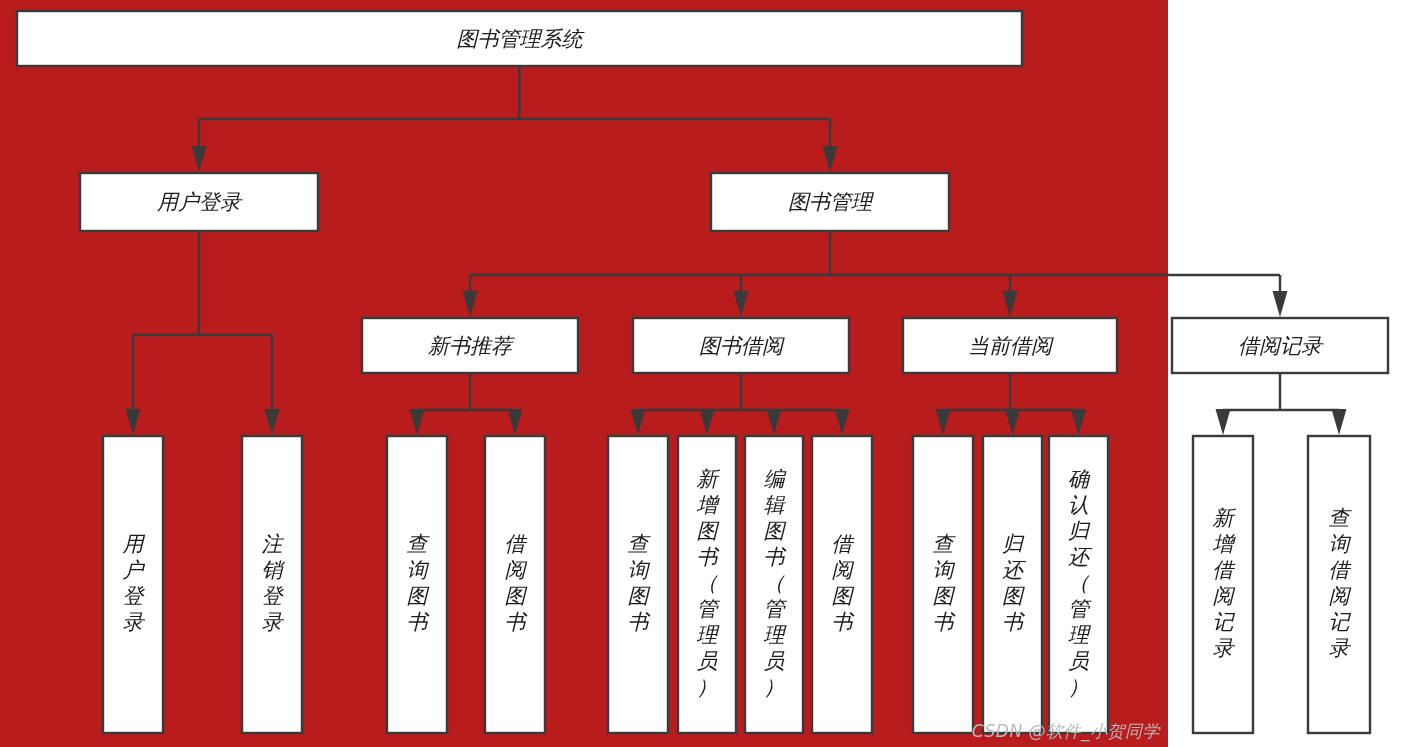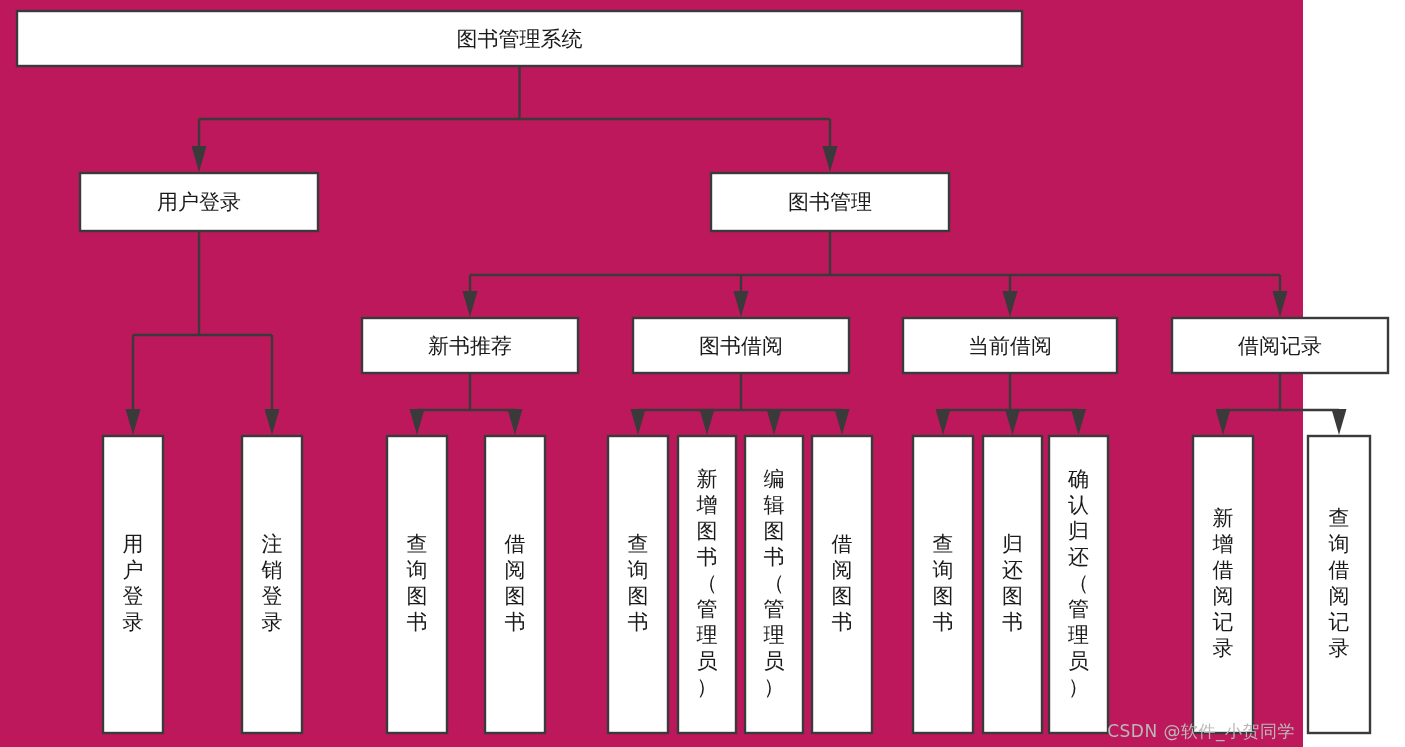--- a/index.html
+++ b/index.html
@@ -9,23 +9,24 @@
   }
   body {
     width: 1405px;
     height: 747px;
     font-family: "DejaVu Sans", "Liberation Sans", sans-serif;
     overflow: hidden;
     position: relative;
   }
   #diagram-root {
     position: relative;
-    width: 1303px;
+    width: 1168px;
     height: 747px;
-    background: #be185d;
+    background: #b91c1c;
+    font-style: italic;
   }
   svg.diagram-canvas {
     position: absolute;
     top: 0;
     left: 0;
     width: 1405px;
     height: 747px;
     display: block;
   }
   .node-box {

